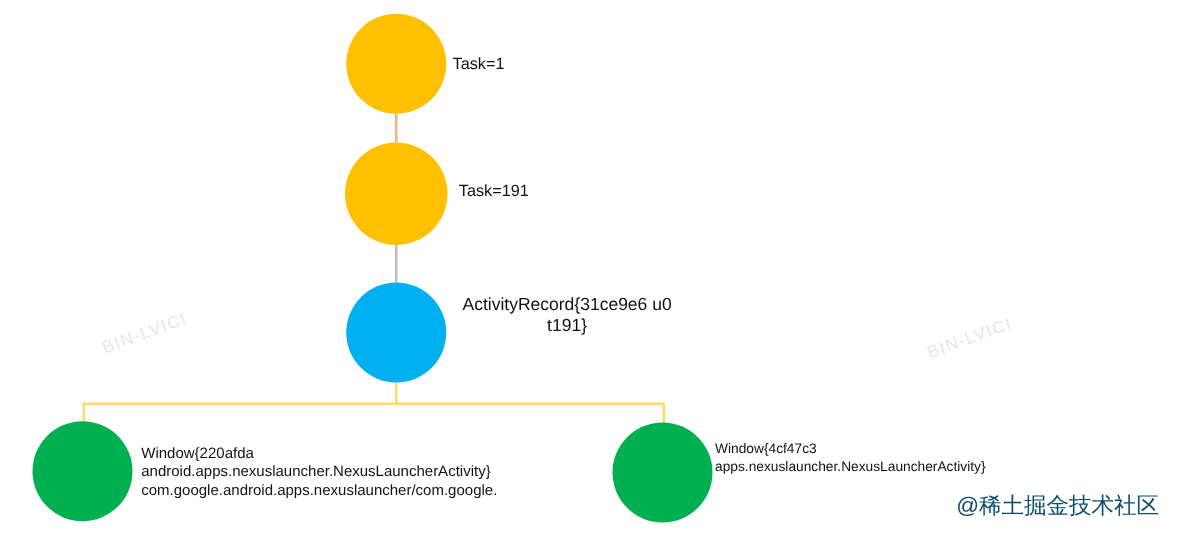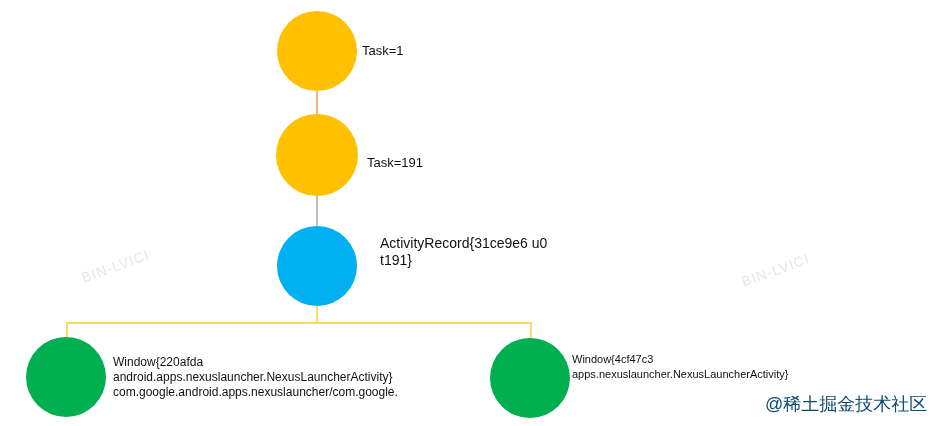--- a/index.html
+++ b/index.html
@@ -32,24 +32,24 @@
 <div class="line" style="left:316px; top:196px; width:1.5px; height:30px; background:#BFBFBF;"></div>
 <div class="line" style="left:316px; top:306px; width:1.5px; height:17px; background:#FFD966;"></div>
 <div class="line" style="left:66px; top:322px; width:465px; height:1.5px; background:#FFD966;"></div>
 <div class="line" style="left:66px; top:322px; width:1.5px; height:15px; background:#FFD966;"></div>
 <div class="line" style="left:530px; top:322px; width:1.5px; height:16px; background:#FFD966;"></div>
 
 <div class="node" style="left:277px; top:11px; width:80px; height:80px; background:#FFC000;"></div>
 <div class="label" style="left:362px; top:43px;">Task=1</div>
 
 <div class="node" style="left:276px; top:114px; width:82px; height:82px; background:#FFC000;"></div>
-<div class="label" style="left:367px; top:145px;margin-top:10px;">Task=191</div>
+<div class="label" style="left:367px; top:145px;">Task=191</div>
 
 <div class="node" style="left:277px; top:226px; width:80px; height:80px; background:#00B0F0;"></div>
-<div class="label" style="left:380px; top:235px; font-size:14px; line-height:17px;">
+<div class="label" style="left:370px; top:235px; font-size:14px; line-height:17px;text-align:center;">
   <div>ActivityRecord{31ce9e6 u0</div>
   <div>t191}</div>
 </div>
 
 <div class="node" style="left:26px; top:337px; width:80px; height:80px; background:#00B050;"></div>
 <div class="label" style="left:113px; top:355px; font-size:12px; line-height:15px;">
   <div>Window{220afda</div>
   <div>android.apps.nexuslauncher.NexusLauncherActivity}</div>
   <div>com.google.android.apps.nexuslauncher/com.google.</div>
 </div>

